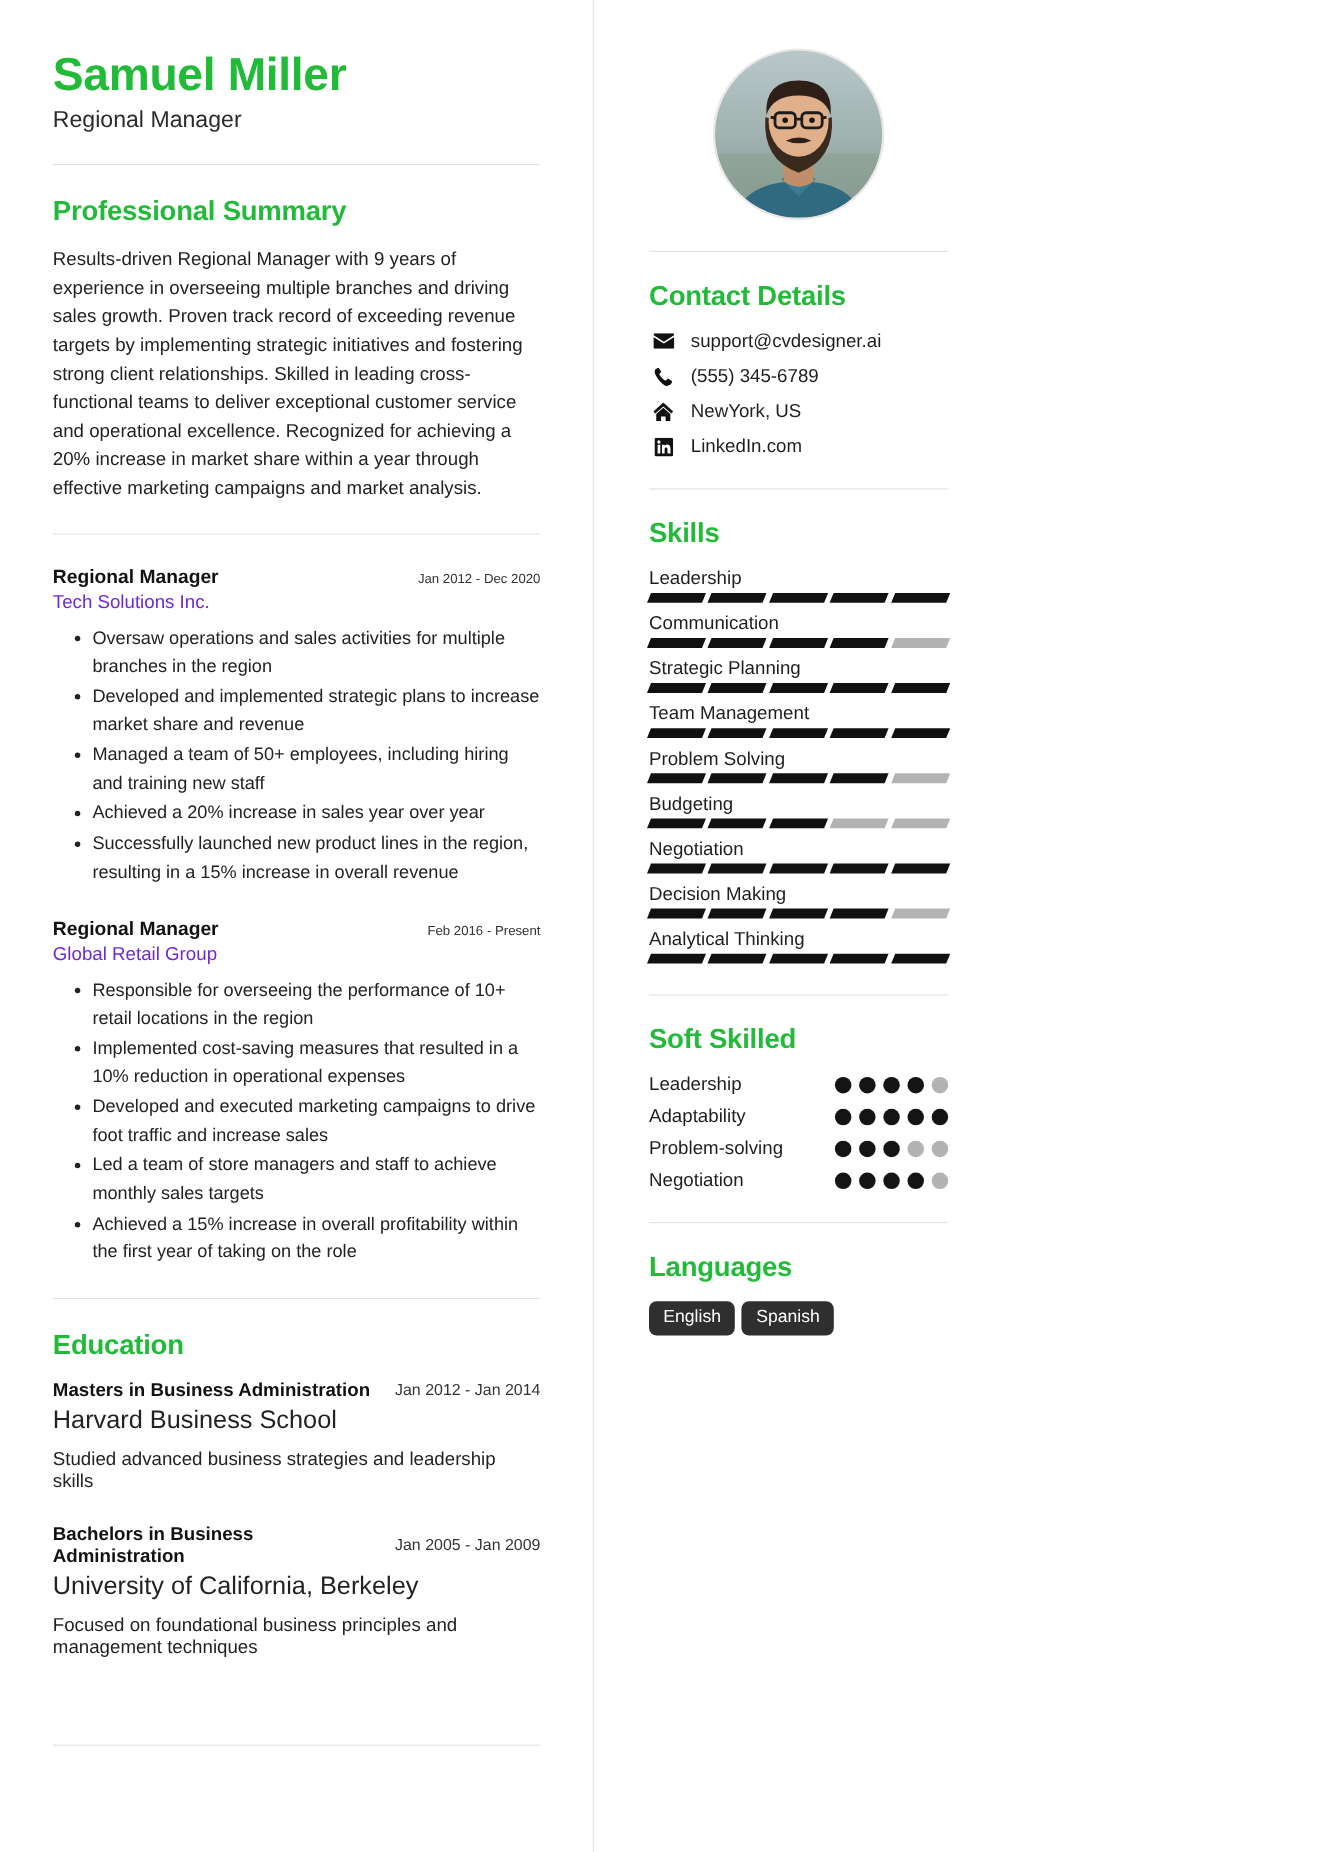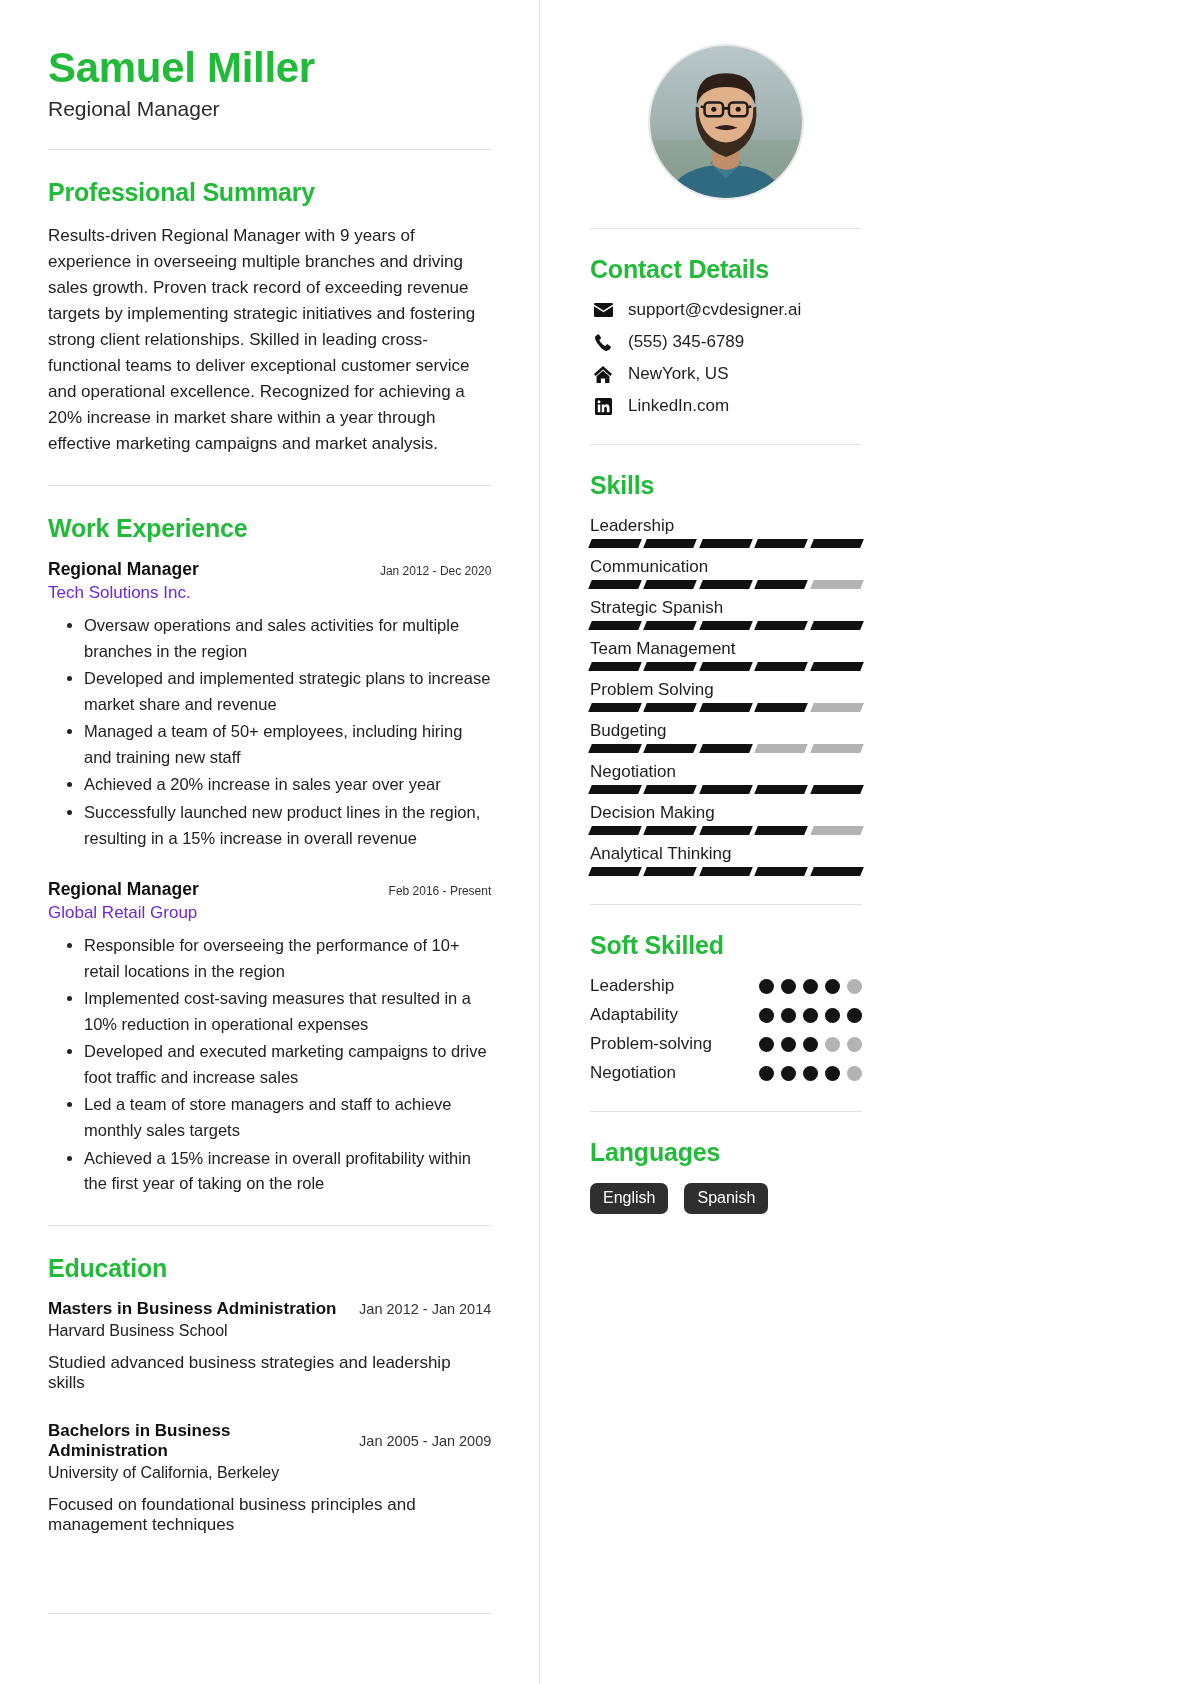--- a/index.html
+++ b/index.html
@@ -100,21 +100,21 @@
     font-weight: 700;
     color: #111;
   }
   .edu-date {
     font-size: 14.5px;
     color: #333;
     white-space: nowrap;
     padding-left: 16px;
   }
   .edu-school {
-    font-size: 16px;
+    font-size: 23px;
     color: #222;
     margin-top: 3px;
   }
   .edu-desc {
     font-size: 17px;
     color: #222;
     margin-top: 13px;
   }
   .edu-gap { height: 24px; }
   .bottom-rule {
@@ -223,21 +223,21 @@
   .dots { display: flex; gap: 7px; }
   .dot {
     width: 15px;
     height: 15px;
     border-radius: 50%;
     background: #141414;
   }
   .dot.off { background: #b3b3b3; }
 
   
-  .lang-tags { display: flex; gap: 16px; flex-wrap: wrap; }
+  .lang-tags { display: flex; gap: 6px; flex-wrap: wrap; }
   .lang-tag {
     background: #2f2f2f;
     color: #ffffff;
     font-size: 16px;
     padding: 6px 13px 7px 13px;
     border-radius: 7px;
     line-height: 1.15;
   }
 </style>
 </head>
@@ -255,21 +255,20 @@
     <div class="rule"></div>
 
     <div class="section">
       <div class="section-title">Professional Summary</div>
       <div class="summary">Results-driven Regional Manager with 9 years of experience in overseeing multiple branches and driving sales growth. Proven track record of exceeding revenue targets by implementing strategic initiatives and fostering strong client relationships. Skilled in leading cross-functional teams to deliver exceptional customer service and operational excellence. Recognized for achieving a 20% increase in market share within a year through effective marketing campaigns and market analysis.</div>
     </div>
 
     <div class="rule"></div>
 
     <div class="section">
-      <div class="section-title">Work Experience</div>
 
       <div class="job">
         <div class="job-head">
           <div class="job-title">Regional Manager</div>
           <div class="job-date">Jan 2012 - Dec 2020</div>
         </div>
         <div class="job-company">Tech Solutions Inc.</div>
         <ul class="bullets">
           <li>Oversaw operations and sales activities for multiple branches in the region</li>
           <li>Developed and implemented strategic plans to increase market share and revenue</li>
@@ -435,21 +434,21 @@
         <div class="skill-name">Communication</div>
         <div class="skill-bar">
             <span class="seg"></span>
             <span class="seg"></span>
             <span class="seg"></span>
             <span class="seg"></span>
             <span class="seg off"></span>
           </div>
       </div>
       <div class="skill">
-        <div class="skill-name">Strategic Spanish</div>
+        <div class="skill-name">Strategic Planning</div>
         <div class="skill-bar">
             <span class="seg"></span>
             <span class="seg"></span>
             <span class="seg"></span>
             <span class="seg"></span>
             <span class="seg"></span>
           </div>
       </div>
       <div class="skill">
         <div class="skill-name">Team Management</div>

